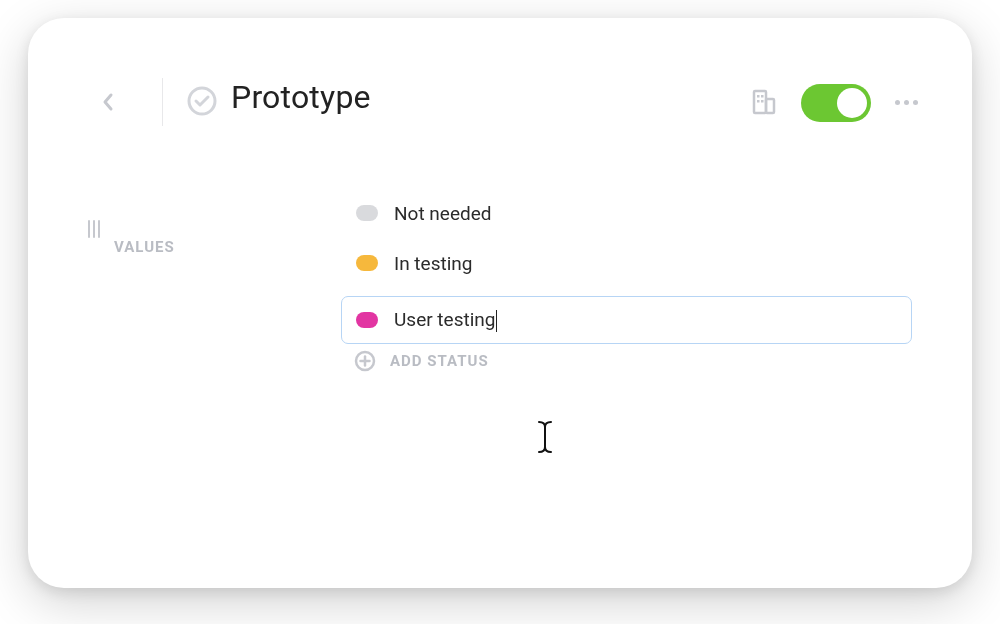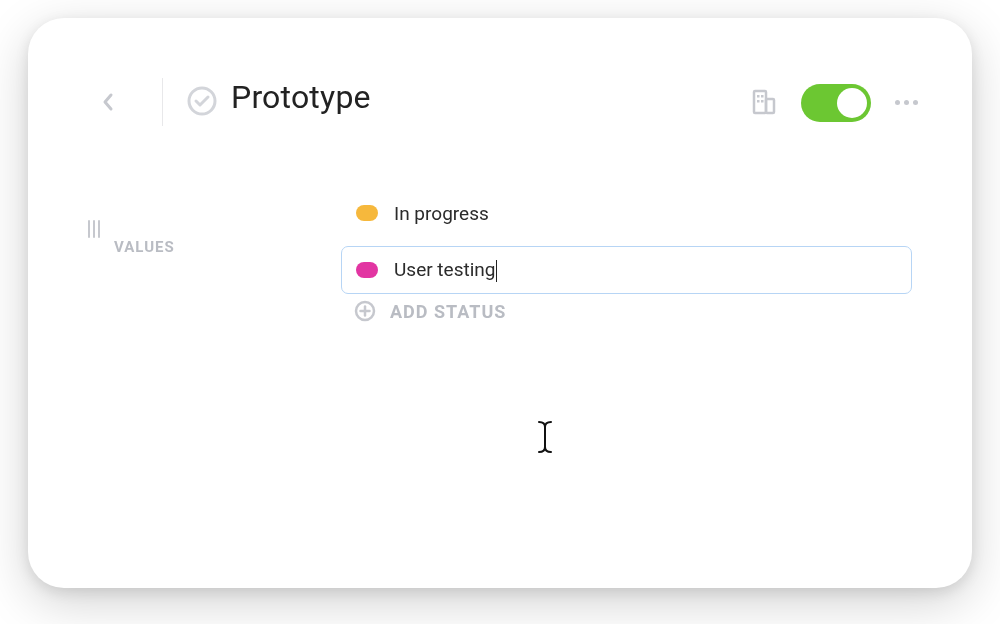--- a/index.html
+++ b/index.html
@@ -135,21 +135,21 @@
     align-items: center;
     gap: 14px;
     padding-left: 12px;
     margin-top: 6px;
     cursor: pointer;
   }
   .add-row .plus {
     width: 22px; height: 22px;
   }
   .add-row .label {
-    font-size: 18px;
+    font-size: 15px;
     font-weight: 700;
     letter-spacing: 1px;
     color: #b9bcc3;
   }
   .ibeam-cursor {
     position: absolute;
     left: 535px; top: 419px;
     width: 20px; height: 36px;
     pointer-events: none;
   }
@@ -197,22 +197,26 @@
     <div class="drag-icon">
       <span></span>
         <span></span>
         <span></span>
     </div>
     <div class="values-label">VALUES</div>
   </div>
 
   <div class="status-list">
       <div class="status-row">
+        <div class="dot" style="background: rgb(217, 218, 221);"></div>
+        <div class="label">Not needed</div>
+      </div>
+      <div class="status-row">
         <div class="dot" style="background: rgb(246, 184, 60);"></div>
-        <div class="label">In progress</div>
+        <div class="label">In testing</div>
       </div>
       <div class="status-row editing">
         <div class="dot" style="background: rgb(226, 53, 162);"></div>
         <div class="label">User testing<span class="caret"></span></div>
       </div>
       <div class="add-row">
         <div class="plus"><svg width="22" height="22" viewBox="0 0 22 22">
             <circle cx="11" cy="11" r="9" fill="none" stroke="#c6c8ce" stroke-width="2.5"></circle>
             <line x1="11" y1="6.5" x2="11" y2="15.5" stroke="#c6c8ce" stroke-width="2.5" stroke-linecap="round"></line>
             <line x1="6.5" y1="11" x2="15.5" y2="11" stroke="#c6c8ce" stroke-width="2.5" stroke-linecap="round"></line>

